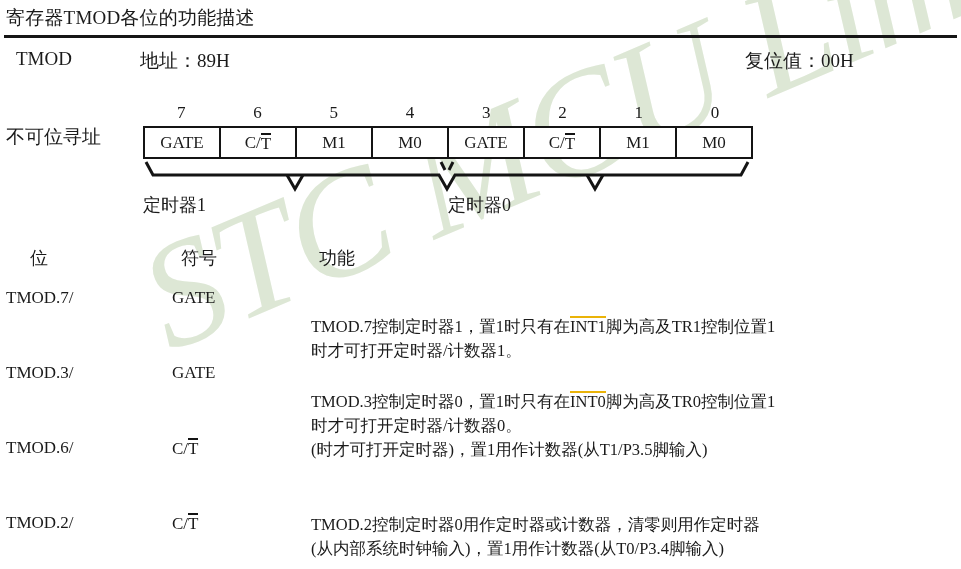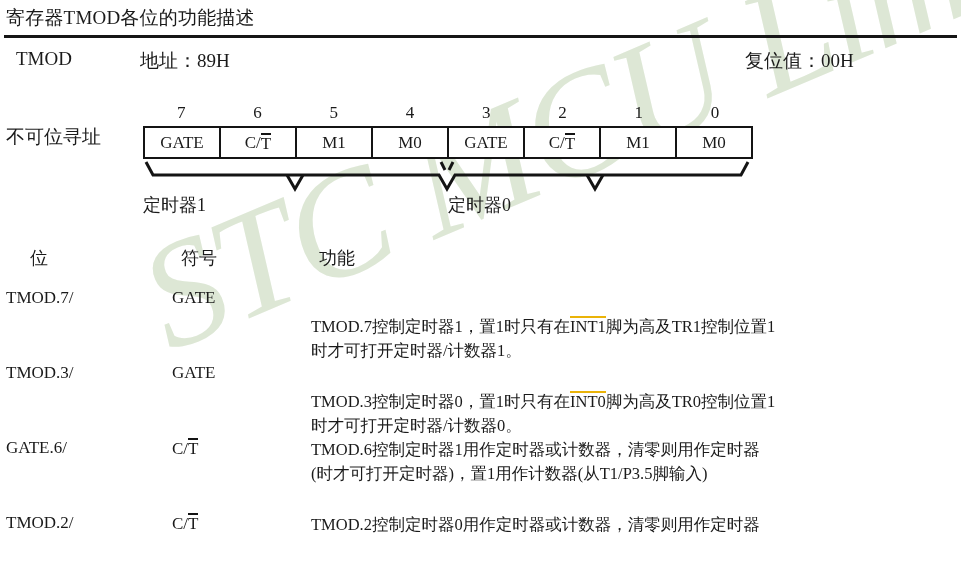--- a/index.html
+++ b/index.html
@@ -270,29 +270,29 @@
   <div class="abs desc-row" id="row-1">
     <div class="bit-col">TMOD.3/</div>
     <div class="sym-col">GATE</div>
     <div class="fn-col">
       <div class="fn-line"><span>TMOD.3控制定时器0，置1时只有在</span><span class="ovl-thin">INT0</span><span>脚为高及TR0控制位置1</span></div>
       <div class="fn-line">时才可打开定时器/计数器0。</div>
     </div>
   </div>
 
   <div class="abs desc-row" id="row-2">
-    <div class="bit-col">GATE.6/</div>
+    <div class="bit-col">TMOD.6/</div>
     <div class="sym-col sym-ct"><span>C/</span><span class="ovl">T</span></div>
     <div class="fn-col">
-      <div class="fn-line">TMOD.6控制定时器1用作定时器或计数器，清零则用作定时器</div>
       <div class="fn-line">(时才可打开定时器)，置1用作计数器(从T1/P3.5脚输入)</div>
     </div>
   </div>
 
   <div class="abs desc-row" id="row-3">
     <div class="bit-col">TMOD.2/</div>
     <div class="sym-col sym-ct"><span>C/</span><span class="ovl">T</span></div>
     <div class="fn-col">
       <div class="fn-line">TMOD.2控制定时器0用作定时器或计数器，清零则用作定时器</div>
+      <div class="fn-line">(从内部系统时钟输入)，置1用作计数器(从T0/P3.4脚输入)</div>
     </div>
   </div>
 
 </div>
 
 </body></html>

